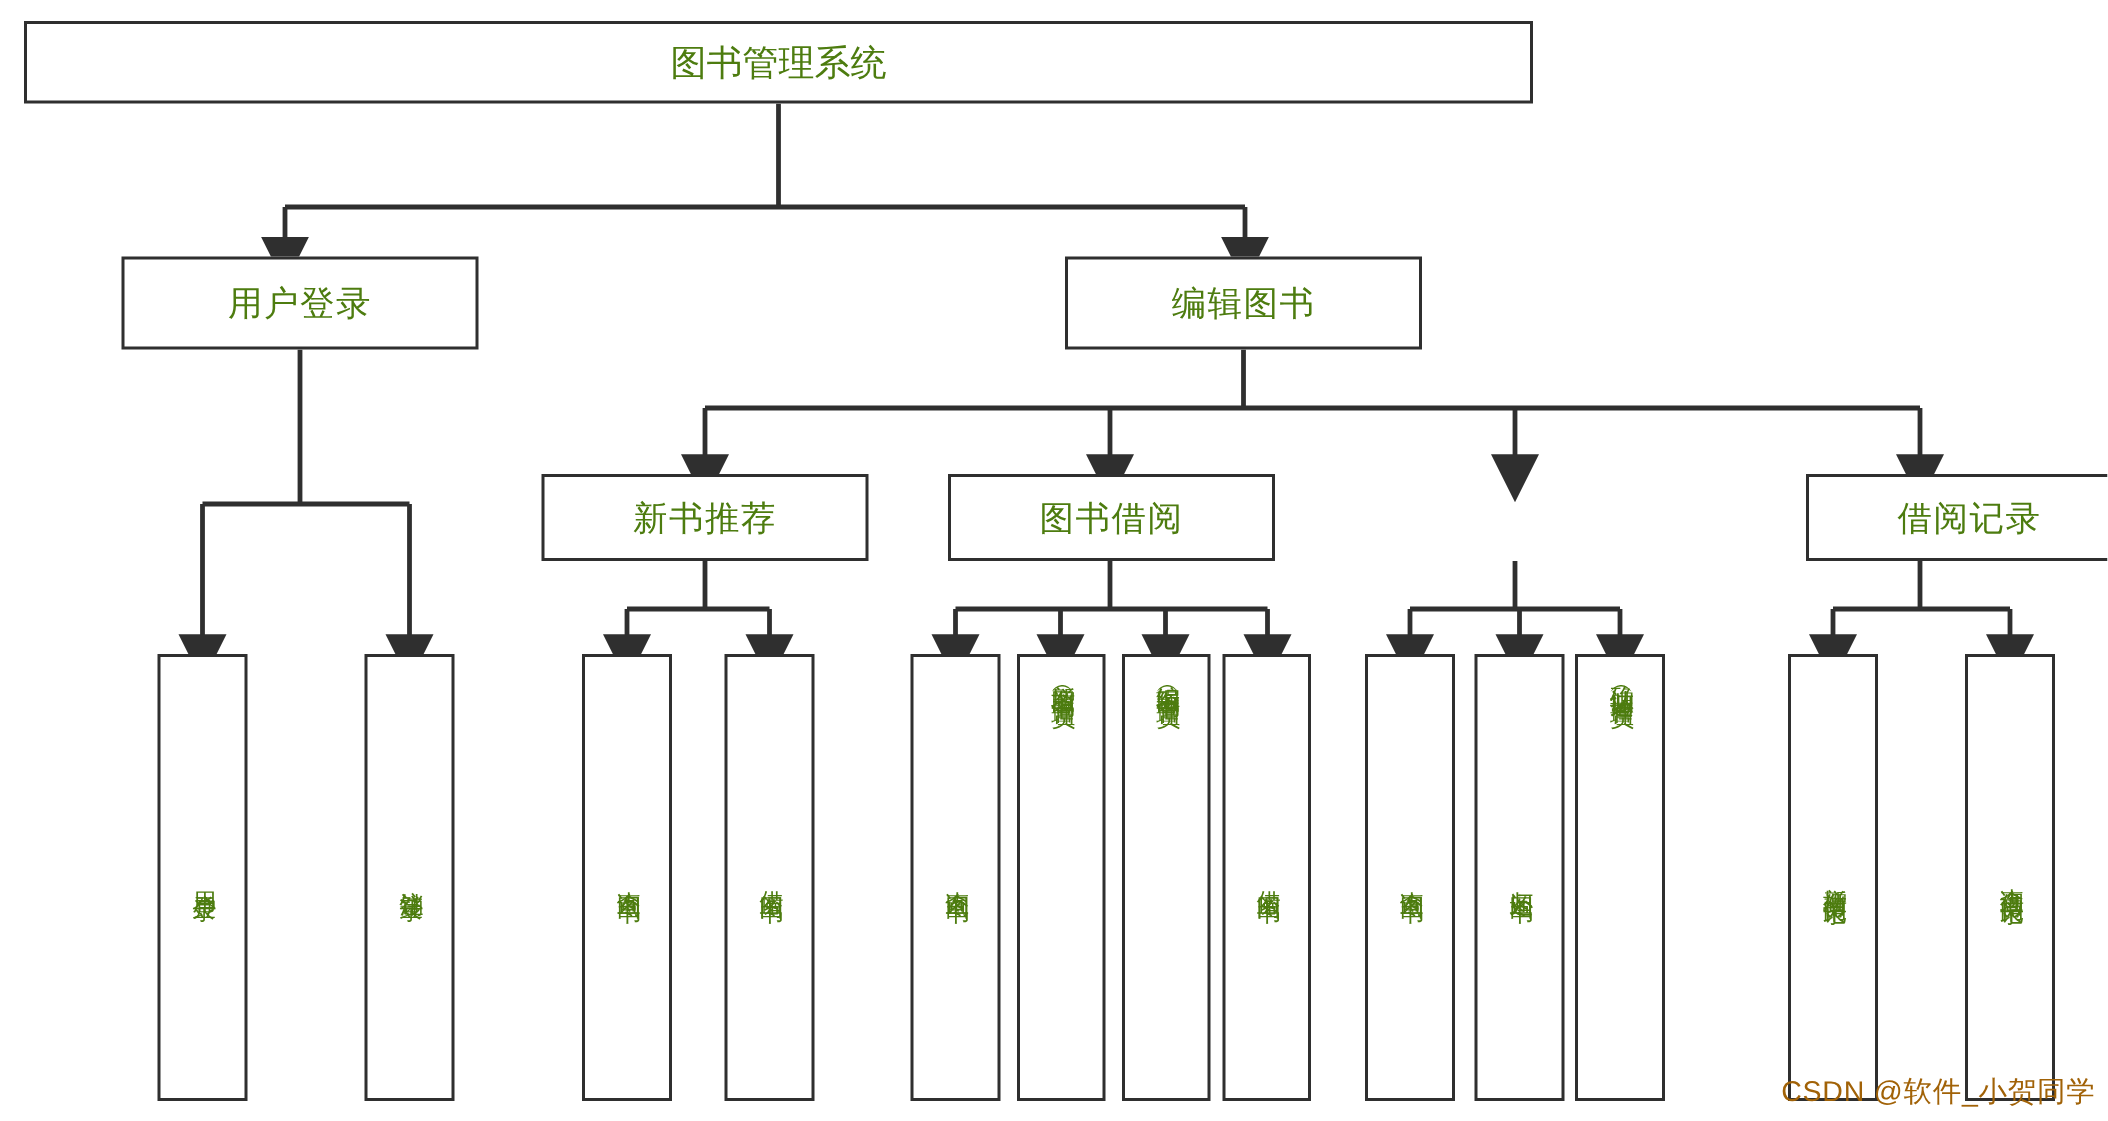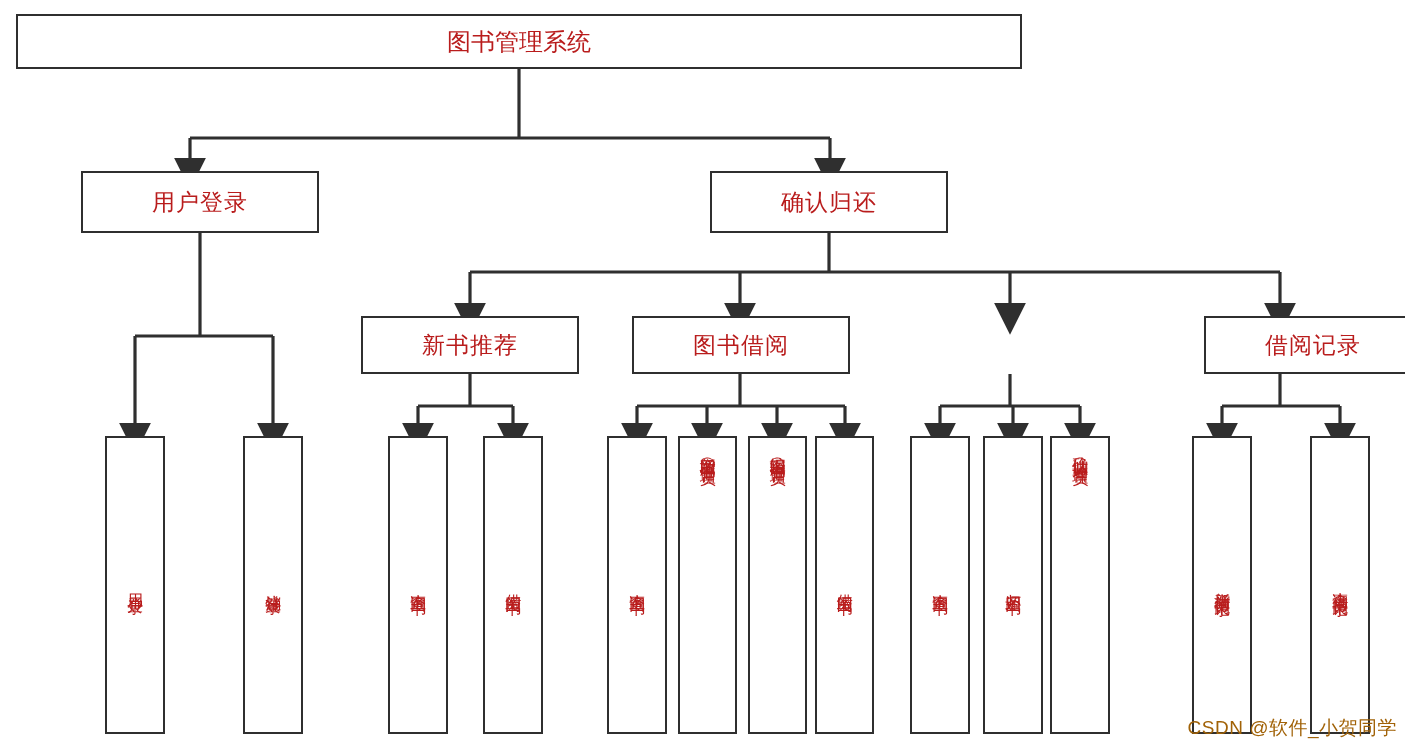--- a/index.html
+++ b/index.html
@@ -26,21 +26,21 @@
     pointer-events: none;
   }
   .node {
     position: absolute;
     box-sizing: border-box;
     border: 2.5px solid #2f2f2f;
     background: #ffffff;
     display: flex;
     align-items: center;
     justify-content: center;
-    color: #b91c1c;
+    color: #4d7c0f;
   }
   .node.horiz {
     font-size: 23px;
     letter-spacing: 1px;
   }
   .node.root {
     font-size: 24px;
   }
   .vtext {
     writing-mode: vertical-rl;
@@ -131,21 +131,21 @@
   </svg>
 
   <div class="node root" style="left:16px; top:14px; width:1006px; height:55px;">
     <span class="htext">图书管理系统</span>
   </div>
 
   <div class="node horiz" style="left:81px; top:171px; width:238px; height:62px;">
     <span class="htext">用户登录</span>
   </div>
   <div class="node horiz" style="left:710px; top:171px; width:238px; height:62px;">
-    <span class="htext">确认归还</span>
+    <span class="htext">编辑图书</span>
   </div>
 
   <div class="node horiz" style="left:632px; top:316px; width:218px; height:58px;">
     <span class="htext">图书借阅</span>
   </div>
   <div class="node horiz" style="left:361px; top:316px; width:218px; height:58px;">
     <span class="htext">新书推荐</span>
   </div>
   <div class="node horiz" style="left:1171px; top:316px; width:218px; height:58px;margin-left:33px;">
     <span class="htext">借阅记录</span>

